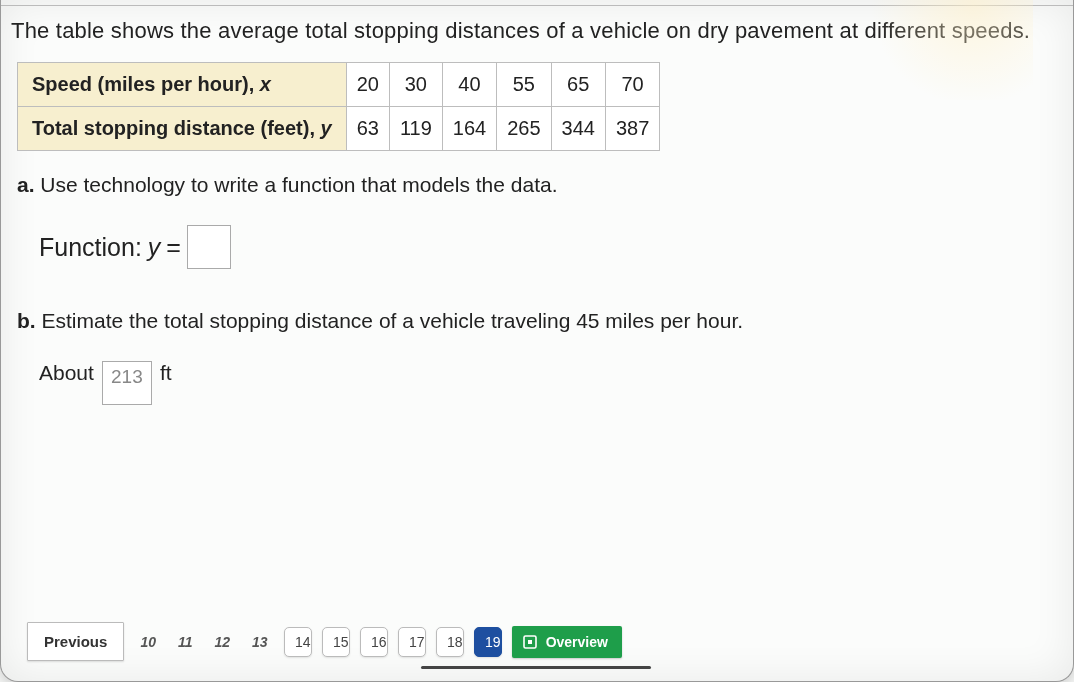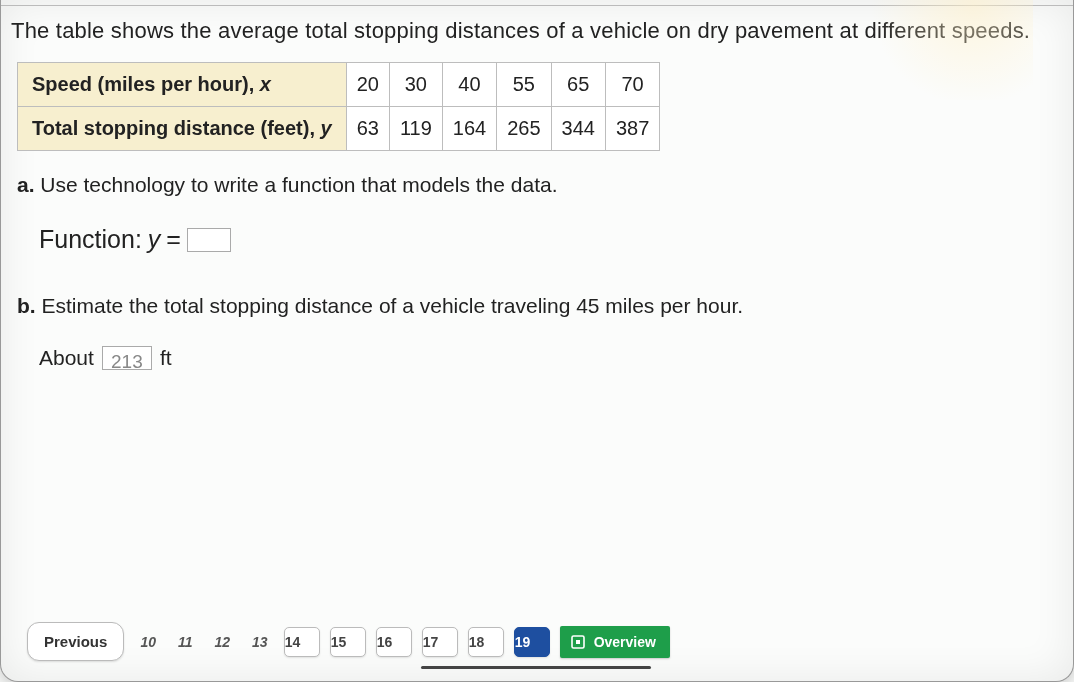--- a/index.html
+++ b/index.html
@@ -66,21 +66,21 @@
     font-size: 25px;
     margin: 24px 0 40px 28px;
     display: flex;
     align-items: center;
     gap: 6px;
   }
   .fn-row .y { font-style: italic; }
   .input-box {
     display: inline-block;
     min-width: 44px;
-    height: 24px;
+    height: 44px;
     border: 1px solid #aaa;
     background: #fff;
     vertical-align: middle;
     padding: 2px 6px;
     font-size: 19px;
     line-height: 26px;
   }
   .about-row {
     font-size: 21px;
     margin: 20px 0 40px 28px;
@@ -97,21 +97,21 @@
     position: absolute;
     left: 26px;
     bottom: 20px;
     display: flex;
     align-items: center;
     gap: 10px;
     font-size: 14px;
   }
   .btn {
     border: 1px solid #bbb;
-    border-radius: 12px;
+    border-radius: 1px;
     padding: 8px 14px;
     background: #fff;
     color: #333;
     font-weight: bold;
     cursor: pointer;
     box-shadow: 0 1px 2px rgba(0,0,0,0.12);
     min-width: 32px;
     text-align: center;
   }
   .btn.prev { padding: 10px 16px; font-size: 15px;}
@@ -121,23 +121,23 @@
     padding: 6px 6px;
     min-width: 22px;
     text-align: center;
     font-style: italic;
   }
   .pagebtn {
     border: 1px solid #bbb;
     border-radius: 5px;
     background: #fff;
     padding: 6px 0;
-    width: 36px;
-    text-align: left;
-    font-weight: bold;
+    width: 28px;
+    text-align: right;
+    font-weight: normal;
     color: #444;
     cursor: pointer;
     box-shadow: 0 1px 2px rgba(0,0,0,0.1);
   }
   .pagebtn.current {
     background: #1e4fa0;
     color: #fff;
     border-color: #1e4fa0;
   }
   .overview {

